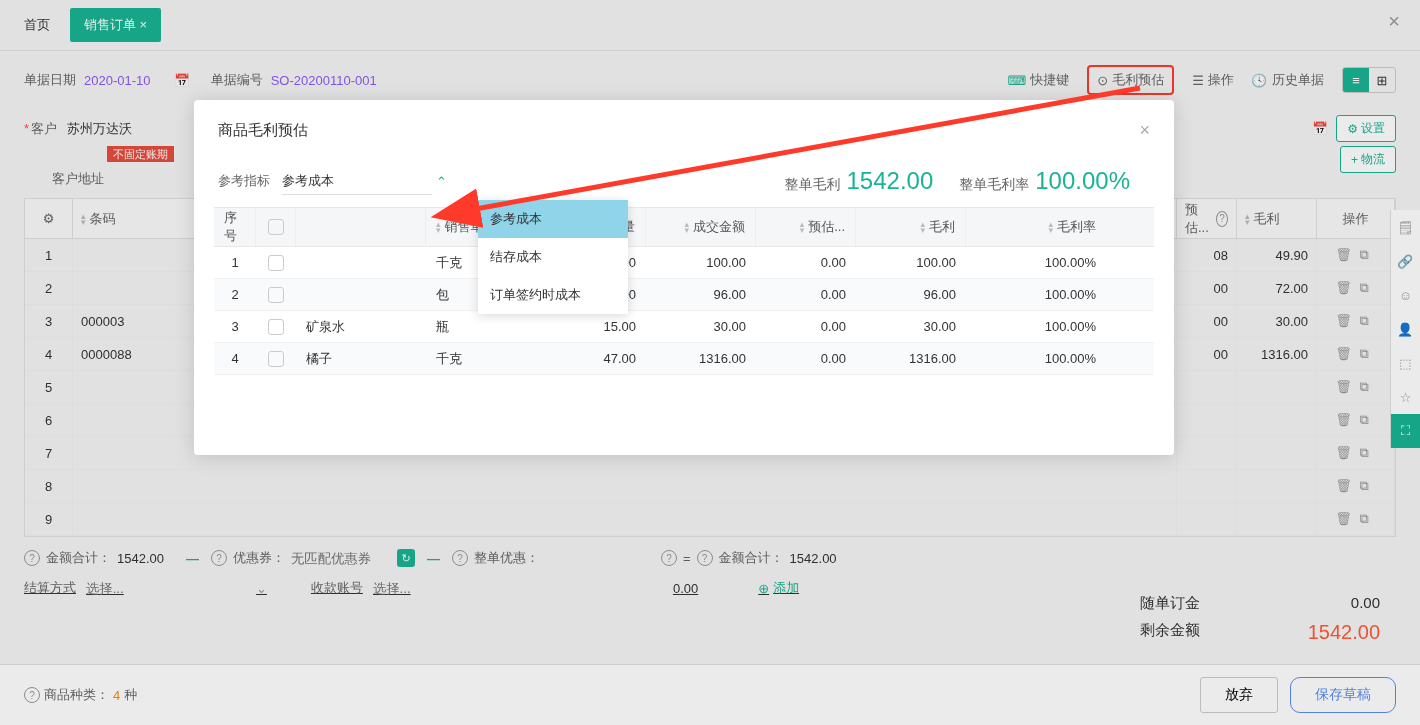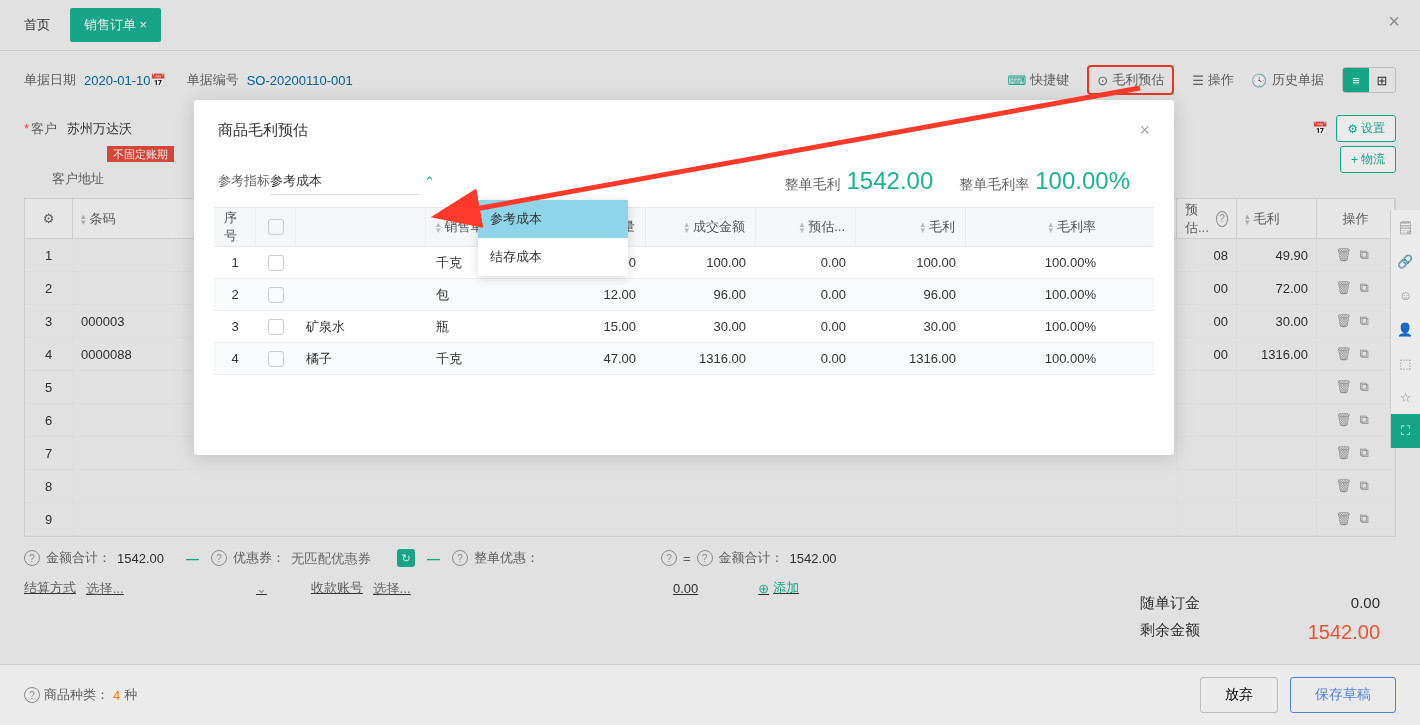--- a/index.html
+++ b/index.html
@@ -7,21 +7,21 @@
 
 
 .top-bar { display: flex; align-items: center; padding: 8px 20px; background: #f5f5f5; border-bottom: 1px solid #e0e0e0; position: relative; }
 .tab-home { color: #333; margin-right: 16px; padding: 6px 4px; }
 .tab-active { background: #1ab394; color: #fff; padding: 8px 14px; border-radius: 2px; }
 .close-x { position: absolute; right: 20px; top: 10px; font-size: 20px; color: #999; cursor: pointer; }
 
 
 .info-bar { display: flex; align-items: center; padding: 14px 24px; }
 .info-label { color: #666; margin-right: 8px; }
-.info-val { color: #0369a1; }
+.info-val { color: #8b5cf6; margin-right: 24px; }
 .action-links { margin-left: auto; display: flex; gap: 18px; align-items: center; }
 .act-link { color: #666; display: flex; align-items: center; gap: 4px; cursor: pointer; white-space: nowrap; }
 .act-link.highlighted { border: 2px solid #ff3a2a; border-radius: 4px; padding: 4px 8px; color: #666; }
 .view-toggle { display: flex; border: 1px solid #ccc; border-radius: 3px; overflow: hidden; }
 .vt-btn { width: 26px; height: 24px; display: flex; align-items: center; justify-content: center; cursor: pointer; }
 .vt-active { background: #1ab394; color: #fff; }
 
 
 .cust-row { display: flex; align-items: center; padding: 6px 24px 4px 24px; position: relative; }
 .req-star { color: #ff4d4f; margin-right: 2px; }
@@ -53,37 +53,37 @@
 .sel-input { color: #bbb; width: 160px; border: none; background: transparent; }
 .add-link { color: #1ab394; display: inline-flex; align-items: center; gap: 4px; }
 
 .right-box { position: absolute; right: 40px; top: 590px; width: 240px; }
 .rb-row { display: flex; justify-content: space-between; padding: 4px 0; font-size: 15px; }
 .rb-big { color: #ff5b36; font-size: 20px; font-weight: 500; }
 
 .footer { position: absolute; bottom: 0; left: 0; right: 0; border-top: 1px solid #e0e0e0; background: #fff; padding: 12px 24px; display: flex; align-items: center; justify-content: flex-end; gap: 12px; }
 .foot-info { margin-right: auto; display: flex; align-items: center; gap: 4px; }
 .btn { padding: 8px 24px; border: 1px solid #ccc; background: #fff; border-radius: 3px; cursor: pointer; font-size: 14px; }
-.btn-outline-primary { border-color: #5b8def; color: #5b8def; }
+.btn-outline-primary { border-color: #5b8def; color: #5b8def; border-radius: 10px; }
 .btn-primary { background: #5b8def; border-color: #5b8def; color: #fff; }
 
 
 .rsb { position: absolute; right: 0; top: 210px; width: 30px; background: #fff; border-left: 1px solid #e0e0e0; }
 .rsb-i { height: 34px; display: flex; align-items: center; justify-content: center; color: #999; cursor: pointer; }
 .rsb-i.active { background: #1ab394; color: #fff; }
 
 
 .modal-backdrop { position: absolute; inset: 0; background: rgba(0,0,0,0.08); }
 .modal { position: absolute; left: 194px; top: 100px; width: 980px; background: #fff; border-radius: 4px; box-shadow: 0 2px 20px rgba(0,0,0,0.15); padding-bottom: 80px; }
 .modal-head { display: flex; align-items: center; padding: 20px 24px; }
 .modal-title { font-size: 15px; font-weight: 500; }
 .modal-close { margin-left: auto; font-size: 18px; color: #aaa; cursor: pointer; }
 
 .modal-filter { display: flex; align-items: center; padding: 6px 24px 12px 24px; }
-.mf-label { color: #666; }
+.mf-label { color: #666; margin-right: 12px; }
 .mf-select { width: 150px; border: none; border-bottom: 1px solid #ddd; padding: 4px 0; color: #333; position: relative; }
 .mf-chevron { display: inline-block; width: 12px; color: #1ab394; margin-left: 4px; }
 .mf-totals { margin-left: auto; display: flex; align-items: baseline; gap: 6px; }
 .mt-label { color: #666; font-size: 14px; }
 .mt-big { color: #1ab394; font-size: 24px; font-weight: 500; margin-right: 20px; }
 
 
 .dropdown { position: absolute; left: 284px; top: 100px; width: 150px; background: #fff; box-shadow: 0 2px 10px rgba(0,0,0,0.15); z-index: 20; }
 .dd-item { padding: 10px 12px; cursor: pointer; font-size: 13px; }
 .dd-item.active { background: #8fd4e8; color: #333; }
@@ -475,20 +475,21 @@
           <div class="m-td col-est al-r">0.00</div>
           <div class="m-td col-prof al-r">1316.00</div>
           <div class="m-td col-rate al-r">100.00%</div>
         </div>
       </div>
   </div>
 
   <div class="dropdown">
     <div class="dd-item active">参考成本</div>
     <div class="dd-item">结存成本</div>
+    <div class="dd-item">订单签约时成本</div>
   </div>
 </div>
 
 <svg class="arrow-svg">
   <defs>
     <marker id="ah" markerWidth="12" markerHeight="12" refX="2" refY="4" orient="auto">
       <polygon points="0 0, 10 4, 0 8" fill="#ff3a2a"></polygon>
     </marker>
   </defs>
   <line x1="1140" y1="88" x2="470" y2="210" stroke="#ff3a2a" stroke-width="5" marker-end="url(#ah)"></line>

